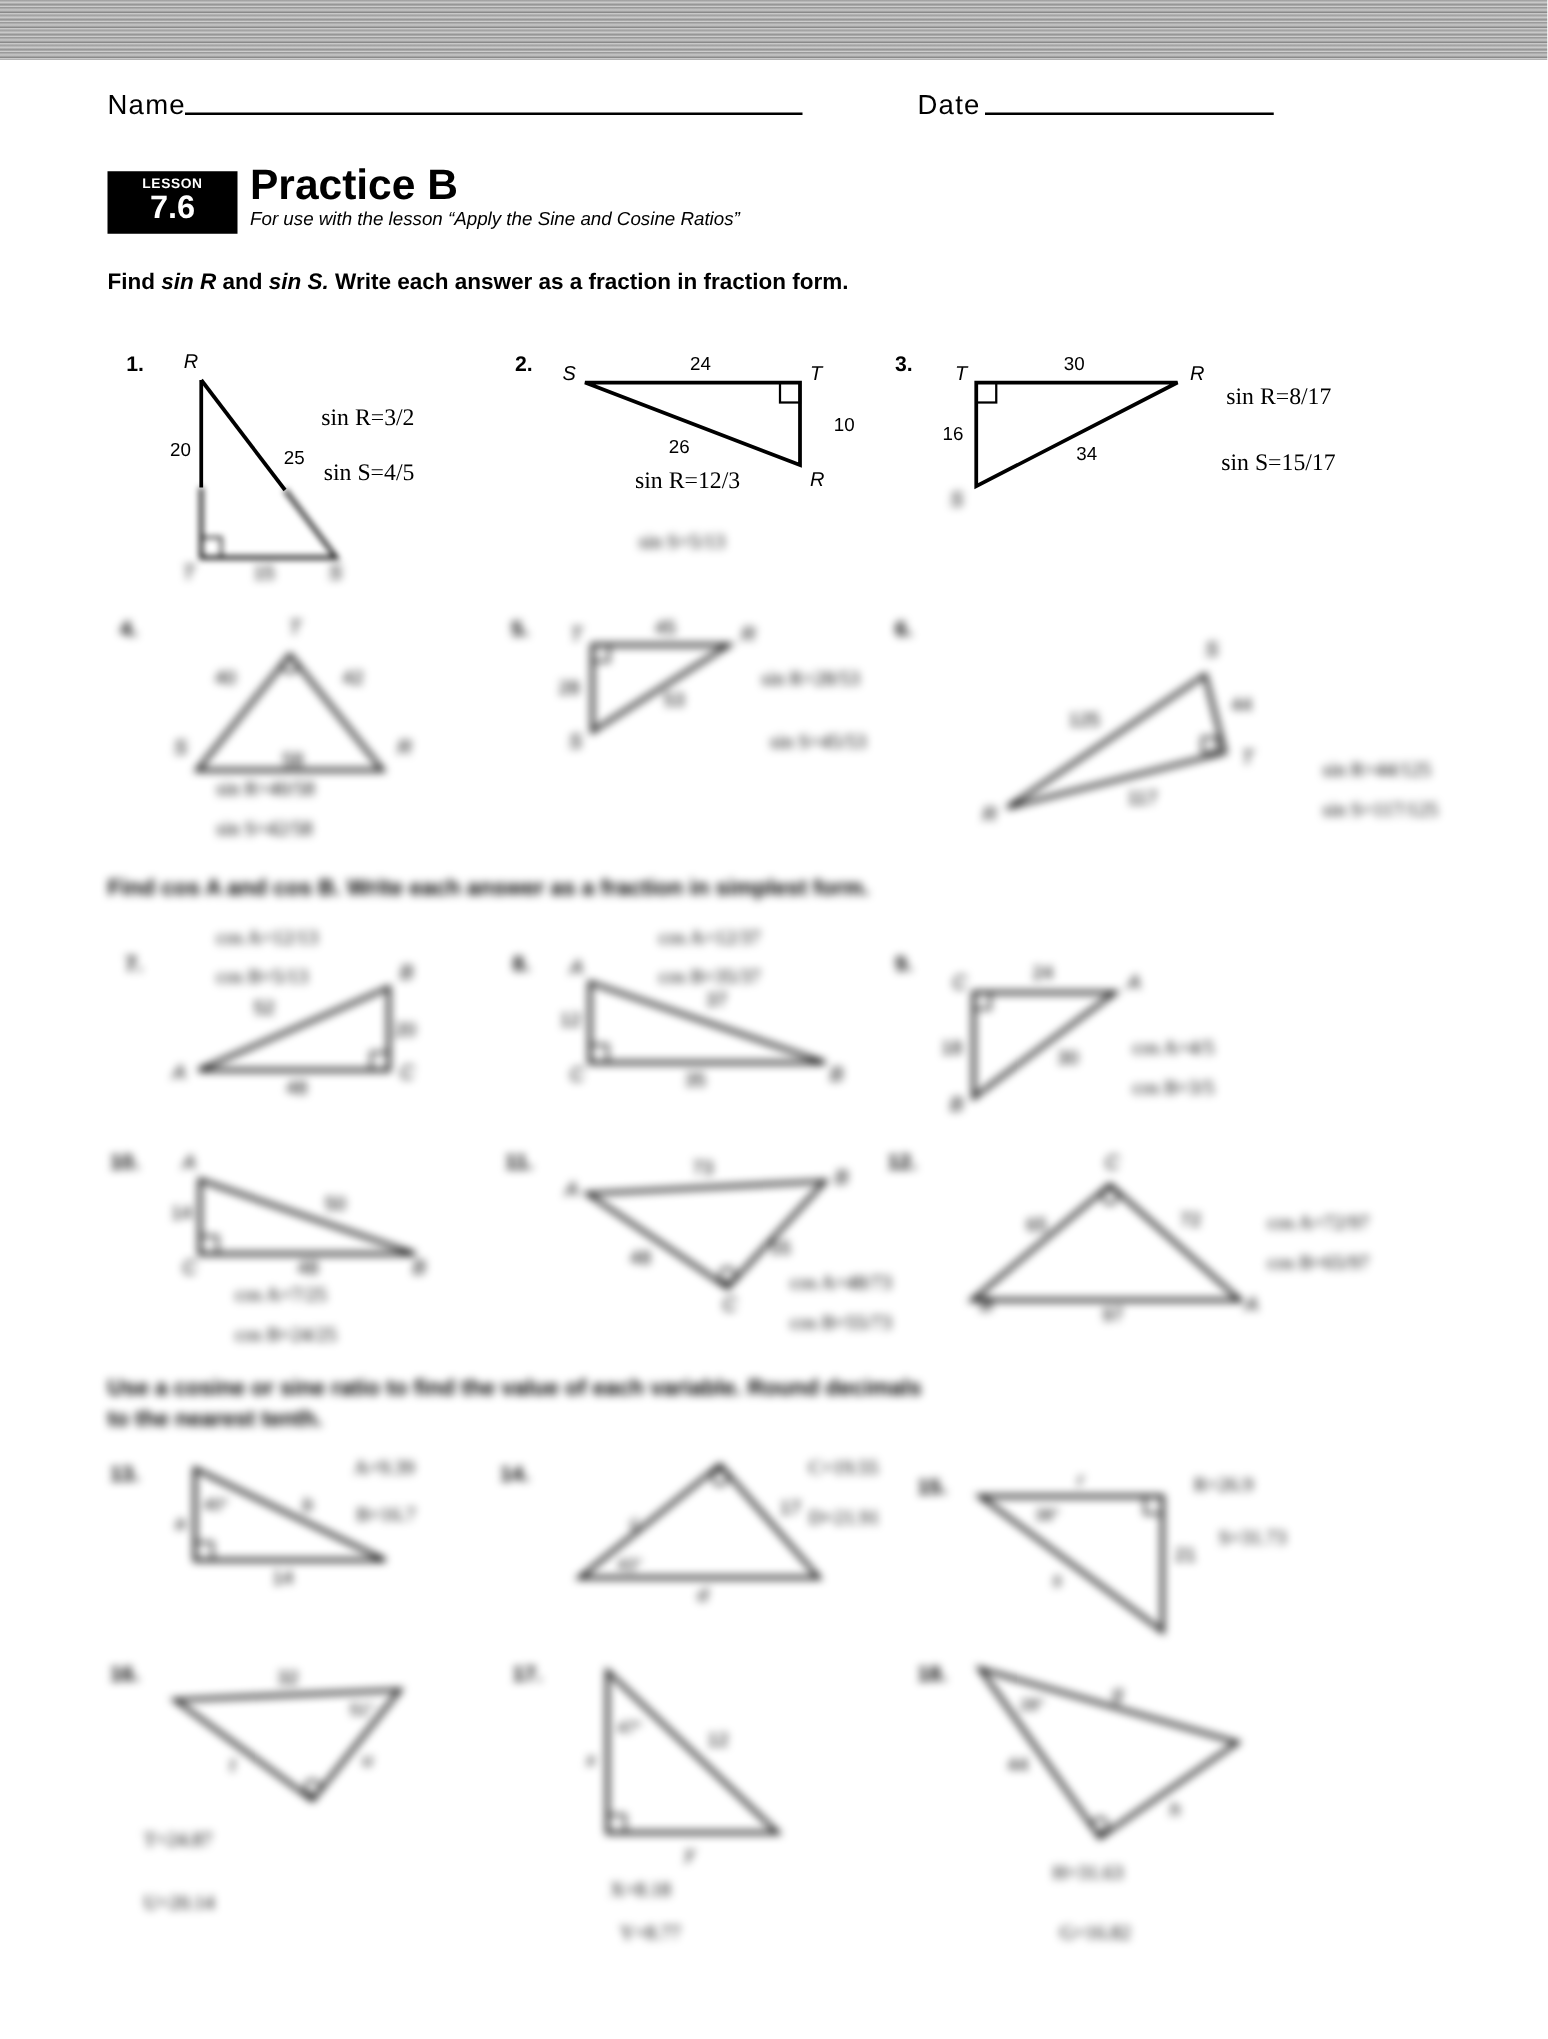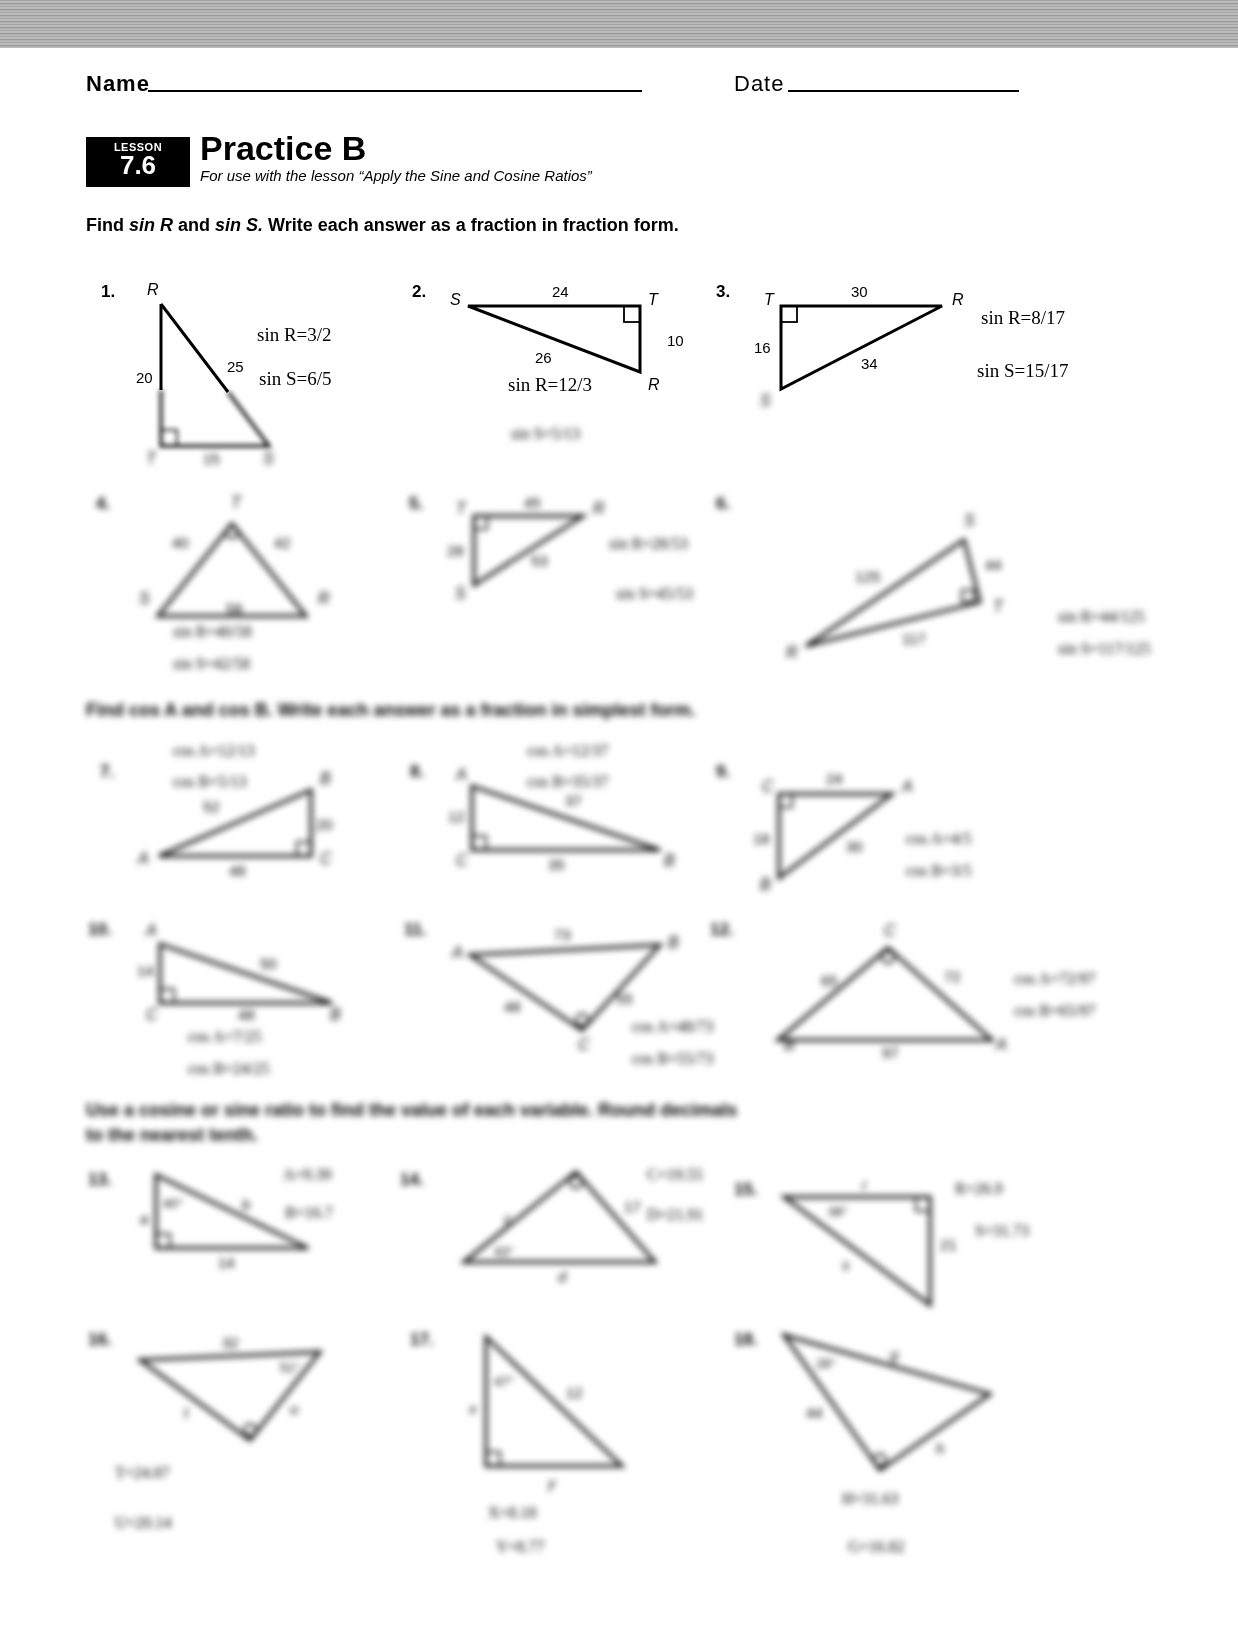--- a/index.html
+++ b/index.html
@@ -23,21 +23,21 @@
   .tri { fill:none; stroke:#000; stroke-width:3; }
   .box { fill:none; stroke:#000; stroke-width:1.8; }
   .vlabel { font-family:"Liberation Sans", sans-serif; font-size:16px; font-style:italic; }
   .slabel { font-family:"Liberation Sans", sans-serif; font-size:15px; }
 </style>
 </head>
 <body>
 
 <div class="stripes"></div>
 
-<div class="label" style="left:86px;top:71px;font-weight:bold;">Name</div>
+<div class="label" style="left:86px;top:71px;">Name</div>
 <div class="line" style="left:148px;top:90px;width:494px;"></div>
 <div class="label" style="left:734px;top:71px;">Date</div>
 <div class="line" style="left:788px;top:90px;width:231px;"></div>
 
 <div class="lesson-box">
   <div class="small">LESSON</div>
   <div class="big">7.6</div>
 </div>
 <div class="title">Practice B</div>
 <div class="subtitle">For use with the lesson “Apply the Sine and Cosine Ratios”</div>
@@ -51,29 +51,29 @@
   <g>
     <polyline class="tri" points="161,304 161,390"></polyline>
     <line class="tri" x1="161" y1="304" x2="228" y2="392"></line>
   </g>
   <g class="blur2">
     <polyline class="tri" points="161,390 161,446 269,446 228,392" stroke="#555"></polyline>
     <rect class="box" x="161" y="430" width="16" height="16"></rect>
   </g>
 </svg>
 <div class="vlabel" style="position:absolute;left:147px;top:281px;">R</div>
-<div class="slabel" style="position:absolute;left:136px;top:369px;">20</div>
+<div class="slabel" style="position:absolute;left:136px;top:352px;">20</div>
 <div class="slabel" style="position:absolute;left:227px;top:358px;">25</div>
 <div class="blur" style="position:absolute;left:0;top:0;">
   <div class="vlabel" style="position:absolute;left:146px;top:450px;">T</div>
   <div class="slabel" style="position:absolute;left:203px;top:450px;">15</div>
   <div class="vlabel" style="position:absolute;left:263px;top:450px;">S</div>
 </div>
 <div class="ans" style="left:257px;top:324px;">sin R=3/2</div>
-<div class="ans" style="left:259px;top:368px;">sin S=6/5</div>
+<div class="ans" style="left:259px;top:368px;">sin S=4/5</div>
 
 <div class="num" style="left:412px;top:282px;">2.</div>
 <svg width="1238" height="1631">
   <polygon class="tri" points="468,306 640,306 640,372"></polygon>
   <rect class="box" x="624" y="306" width="16" height="16"></rect>
 </svg>
 <div class="vlabel" style="position:absolute;left:450px;top:291px;">S</div>
 <div class="vlabel" style="position:absolute;left:648px;top:291px;">T</div>
 <div class="vlabel" style="position:absolute;left:648px;top:376px;">R</div>
 <div class="slabel" style="position:absolute;left:552px;top:283px;">24</div>

